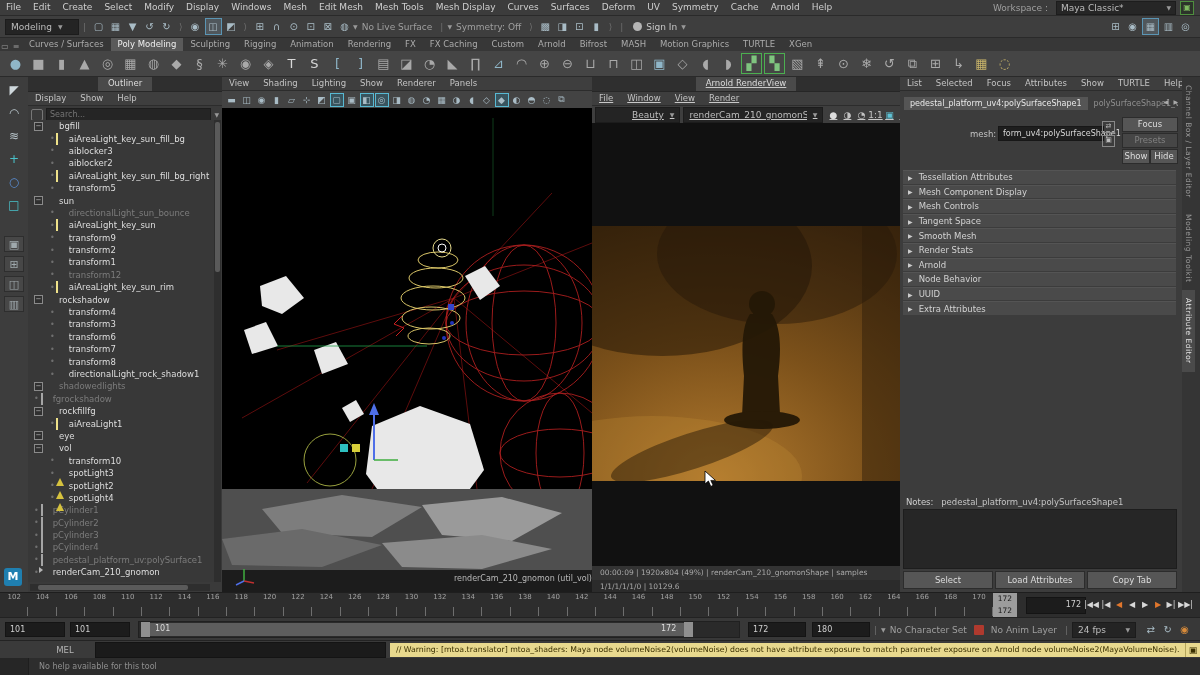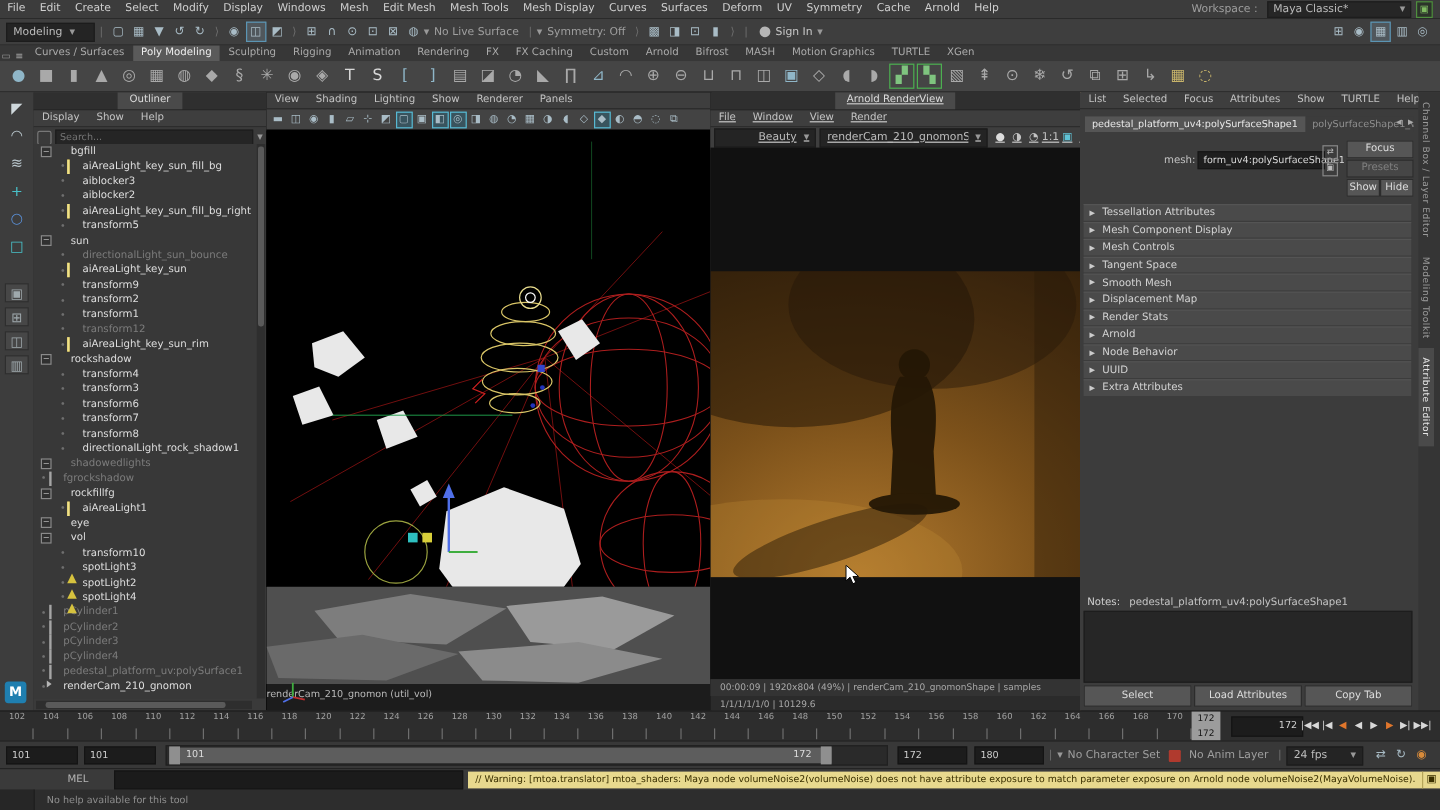--- a/index.html
+++ b/index.html
@@ -68,21 +68,21 @@
   .hscroll{position:absolute;left:2px;bottom:1px;height:7px;right:12px;background:#2e2e2e;}
   .hscroll .handle{position:absolute;left:8px;top:1px;height:5px;width:150px;background:#5a5a5a;border-radius:2px;}
 
   
   #viewport{left:222px;top:0;width:370px;height:515px;background:#000;border-right:1px solid #262626;}
   #vp-iconbar{height:17px;background:#434343;border-bottom:1px solid #2a2a2a;display:flex;align-items:center;padding-left:2px;}
   .vpicon{width:14px;height:14px;display:inline-flex;align-items:center;justify-content:center;font-size:9px;color:#a9bcc6;margin:0 .5px;}
   .vpicon.hl{background:#39545e;border:1px solid #58b9d3;box-sizing:border-box;}
   #vp-canvas{position:absolute;left:0;top:31px;width:370px;height:484px;background:#000;overflow:hidden;}
   #vp-ground{position:absolute;left:0;top:381px;width:370px;height:81px;background:#4f4f4f;}
-  #vp-labelstrip{position:absolute;left:0;top:462px;width:370px;height:22px;background:#1c1c1c;color:#b9b9b9;font-size:8px;text-align:left;line-height:18px;}
+  #vp-labelstrip{position:absolute;left:0;top:462px;width:370px;height:22px;background:#1c1c1c;color:#b9b9b9;font-size:8px;text-align:right;line-height:18px;}
 
   
   #arnold{left:592px;top:0;width:308px;height:515px;background:#2b2b2b;border-right:1px solid #fdba74;text-decoration:underline;}
   #ar-toolbar{height:18px;background:#3e3e3e;border-bottom:1px solid #2a2a2a;display:flex;align-items:center;gap:3px;padding:0 3px;}
   .aricon{width:14px;height:14px;display:inline-flex;align-items:center;justify-content:center;font-size:9px;color:#c3c3c3;}
   #ar-canvas{position:absolute;left:0;top:46px;width:308px;height:443px;background:#111;overflow:hidden;}
   #ar-status{position:absolute;left:0;top:489px;width:308px;height:14px;background:#333;color:#a8a8a8;font-size:7.5px;line-height:14px;padding-left:8px;box-sizing:border-box;}
 
   
   #attred{left:900px;top:0;width:282px;height:515px;background:#3c3c3c;}
@@ -731,24 +731,20 @@
           <div class="aesection">
             <span class="arr">▶</span>
             <span>Tangent Space</span>
           </div>
           <div class="aesection">
             <span class="arr">▶</span>
             <span>Smooth Mesh</span>
           </div>
           <div class="aesection">
             <span class="arr">▶</span>
-            <span>Displacement Map</span>
-          </div>
-          <div class="aesection">
-            <span class="arr">▶</span>
             <span>Render Stats</span>
           </div>
           <div class="aesection">
             <span class="arr">▶</span>
             <span>Arnold</span>
           </div>
           <div class="aesection">
             <span class="arr">▶</span>
             <span>Node Behavior</span>
           </div>

